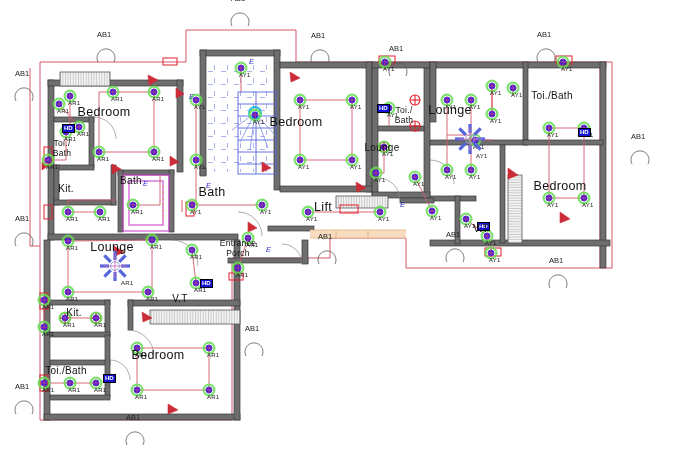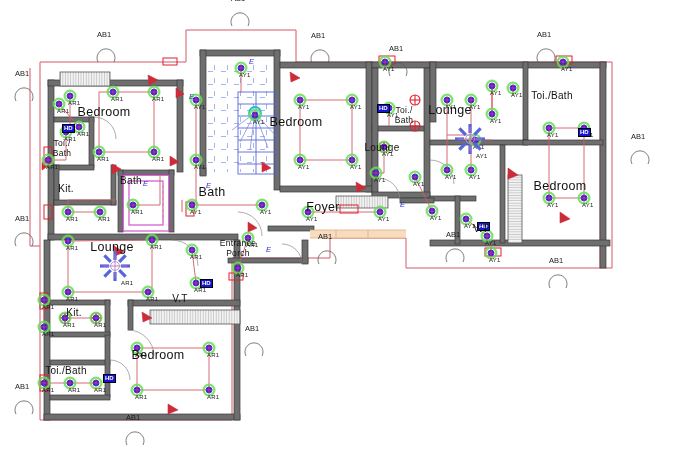--- a/index.html
+++ b/index.html
@@ -743,21 +743,21 @@
       </svg>
       <div class="lbl tag" style="left: 121px; top: 280px;">AR1</div>
     </div>
   <div id="roomlabels">
       <div class="lbl room" style="left: 104px; top: 112px; transform: translate(-50%, -50%); text-align: center;">Bedroom</div>
       <div class="lbl room xs" style="left: 62px; top: 148px; transform: translate(-50%, -50%); text-align: center;">Toi./<br>Bath</div>
       <div class="lbl room sm" style="left: 66px; top: 188px; transform: translate(-50%, -50%); text-align: center;">Kit.</div>
       <div class="lbl room sm" style="left: 131px; top: 180px; transform: translate(-50%, -50%); text-align: center;">Bath</div>
       <div class="lbl room" style="left: 212px; top: 192px; transform: translate(-50%, -50%); text-align: center;">Bath</div>
       <div class="lbl room" style="left: 296px; top: 122px; transform: translate(-50%, -50%); text-align: center;">Bedroom</div>
-      <div class="lbl room" style="left: 323px; top: 207px; transform: translate(-50%, -50%); text-align: center;">Foyer</div>
+      <div class="lbl room" style="left: 323px; top: 207px; transform: translate(-50%, -50%); text-align: center;">Lift</div>
       <div class="lbl room xs" style="left: 404px; top: 115px; transform: translate(-50%, -50%); text-align: center;">Toi./<br>Bath</div>
       <div class="lbl room sm" style="left: 382px; top: 147px; transform: translate(-50%, -50%); text-align: center;">Lounge</div>
       <div class="lbl room" style="left: 450px; top: 110px; transform: translate(-50%, -50%); text-align: center;">Lounge</div>
       <div class="lbl room sm" style="left: 552px; top: 95px; transform: translate(-50%, -50%); text-align: center;">Toi./Bath</div>
       <div class="lbl room" style="left: 560px; top: 186px; transform: translate(-50%, -50%); text-align: center;">Bedroom</div>
       <div class="lbl room sm" style="left: 481px; top: 228px; transform: translate(-50%, -50%); text-align: center;">V.T</div>
       <div class="lbl room" style="left: 112px; top: 247px; transform: translate(-50%, -50%); text-align: center;">Lounge</div>
       <div class="lbl room sm" style="left: 180px; top: 298px; transform: translate(-50%, -50%); text-align: center;">V.T</div>
       <div class="lbl room sm" style="left: 74px; top: 312px; transform: translate(-50%, -50%); text-align: center;">Kit.</div>
       <div class="lbl room sm" style="left: 66px; top: 370px; transform: translate(-50%, -50%); text-align: center;">Toi./Bath</div>

